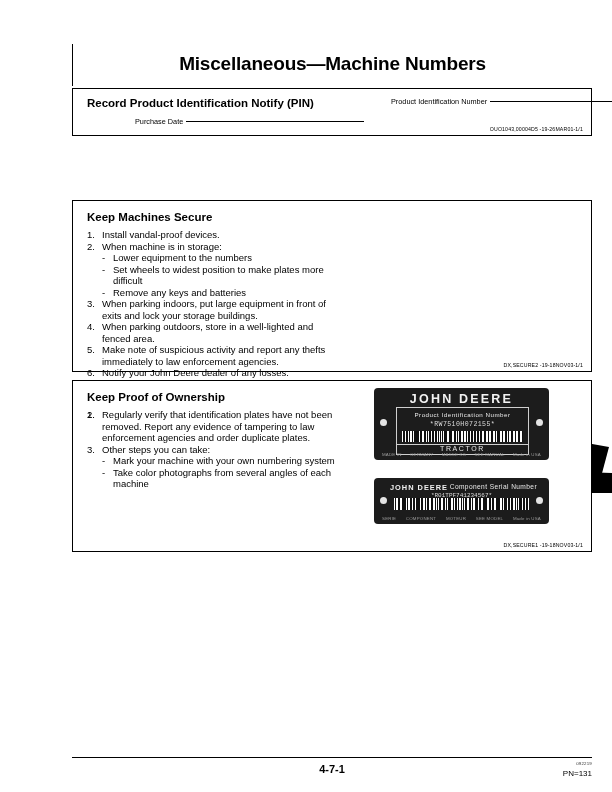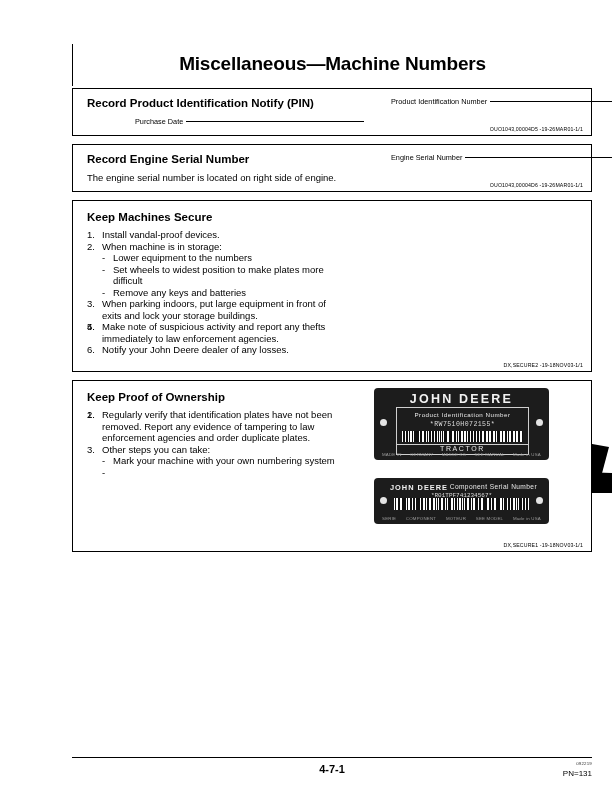--- a/index.html
+++ b/index.html
@@ -310,44 +310,34 @@
       <span>Purchase Date</span><span class="rule" style="width:178px;"></span>
     </div>
 
     <div class="formfield" style="left:318px; top:8px;">
       <span>Product Identification Number</span><span class="rule" style="width:130px;"></span>
     </div>
 
     <div class="refcode">OUO1043,00004D5 -19-26MAR01-1/1</div>
   </div>
 
-  <div class="section sec-engine">
-    <div class="sec-head">Record Engine Serial Number</div>
-    <div class="sec-body" style="top:27px; width:290px;">The engine serial number is located on right side of engine.</div>
-
-    <div class="formfield" style="left:318px; top:8px;">
-      <span>Engine Serial Number</span><span class="rule" style="width:158px;"></span>
-    </div>
-
-    <div class="refcode">OUO1043,00004D6 -19-26MAR01-1/1</div>
-  </div>
 
   <div class="section sec-secure">
     <div class="sec-head">Keep Machines Secure</div>
 
     <div class="sec-body" style="top:28px; width:256px;">
       <ol class="numlist" id="secure-list">
           <li><span class="num">1.</span><span>Install vandal-proof devices.</span></li>
           <li><span class="num">2.</span><span>When machine is in storage:</span><ul class="dashlist">
               <li><span class="dash">-</span><span>Lower equipment to the numbers</span></li>
               <li><span class="dash">-</span><span>Set wheels to widest position to make plates more difficult</span></li>
               <li><span class="dash">-</span><span>Remove any keys and batteries</span></li>
             </ul></li>
           <li><span class="num">3.</span><span>When parking indoors, put large equipment in front of exits and lock your storage buildings.</span></li>
-          <li><span class="num">4.</span></li>
+          <li><span class="num">4.</span><span>When parking outdoors, store in a well-lighted and fenced area.</span></li>
           <li><span class="num">5.</span><span>Make note of suspicious activity and report any thefts immediately to law enforcement agencies.</span></li>
           <li><span class="num">6.</span><span>Notify your John Deere dealer of any losses.</span></li>
         </ol>
     </div>
 
     <div class="figure" style="left:330px; top:232px; width:215px; height:110px;">
       <svg width="215" height="110" viewBox="0 0 215 110" xmlns="http://www.w3.org/2000/svg">
         <g fill="none" stroke="#000" stroke-width="1.6">
 
           <ellipse cx="20" cy="17" rx="12" ry="14"></ellipse>
@@ -409,21 +399,21 @@
 
   <div class="section sec-owner">
     <div class="sec-head">Keep Proof of Ownership</div>
 
     <div class="sec-body" style="top:28px; width:258px;">
       <ol class="numlist" id="owner-list">
           <li><span class="num">1.</span></li>
           <li><span class="num">2.</span><span>Regularly verify that identification plates have not been removed. Report any evidence of tampering to law enforcement agencies and order duplicate plates.</span></li>
           <li><span class="num">3.</span><span>Other steps you can take:</span><ul class="dashlist">
               <li><span class="dash">-</span><span>Mark your machine with your own numbering system</span></li>
-              <li><span class="dash">-</span></li>
+              <li><span class="dash">-</span><span>Take color photographs from several angles of each machine</span></li>
             </ul></li>
         </ol>
     </div>
 
     <div class="vcap" style="left:560px; top:448px;">T81660 —UN—09DEC03</div>
 
     <div class="refcode">DX,SECURE1 -19-18NOV03-1/1</div>
   </div>
 
   <div class="plate plate-big">

